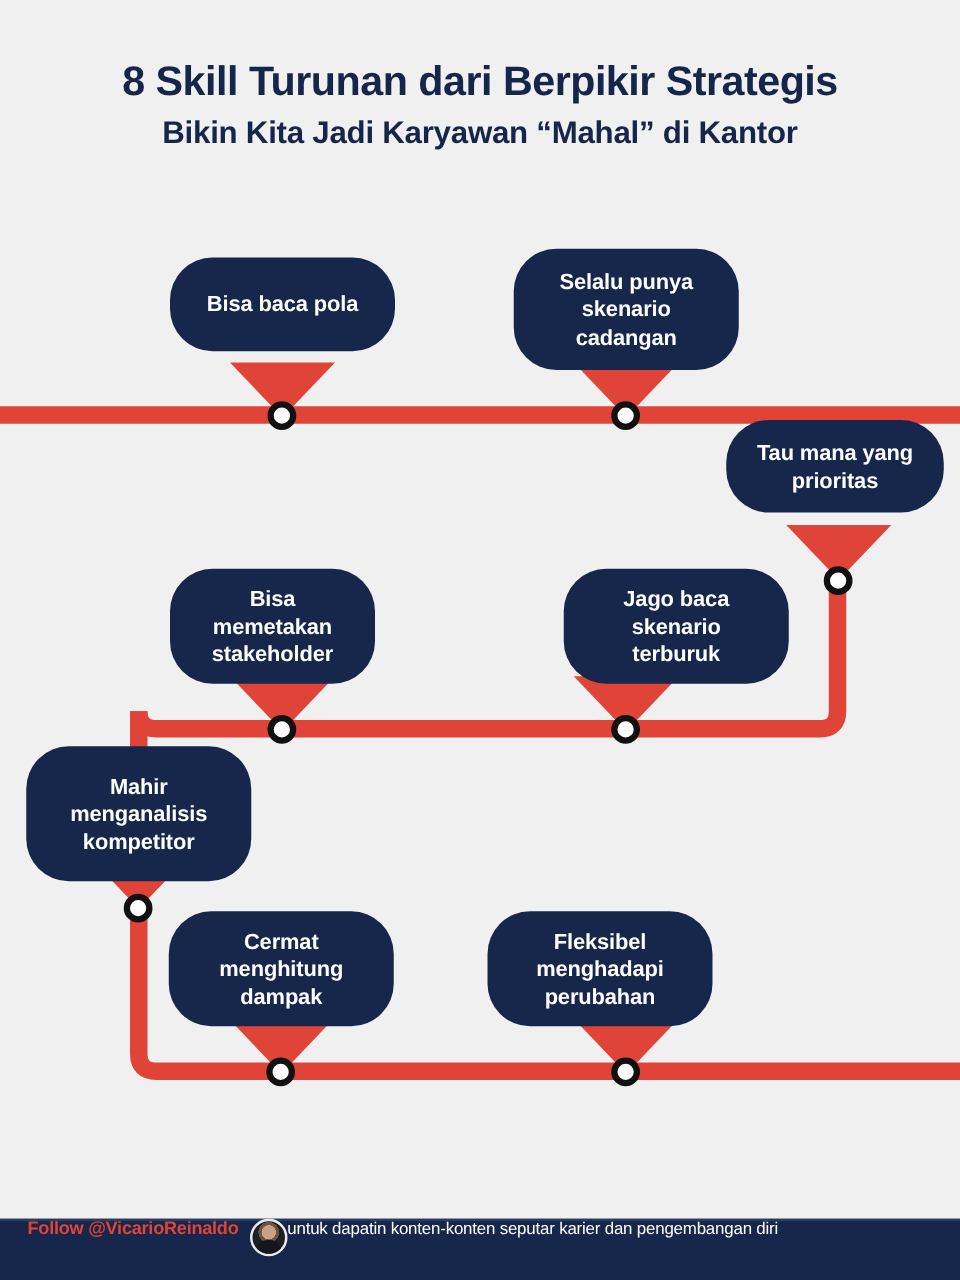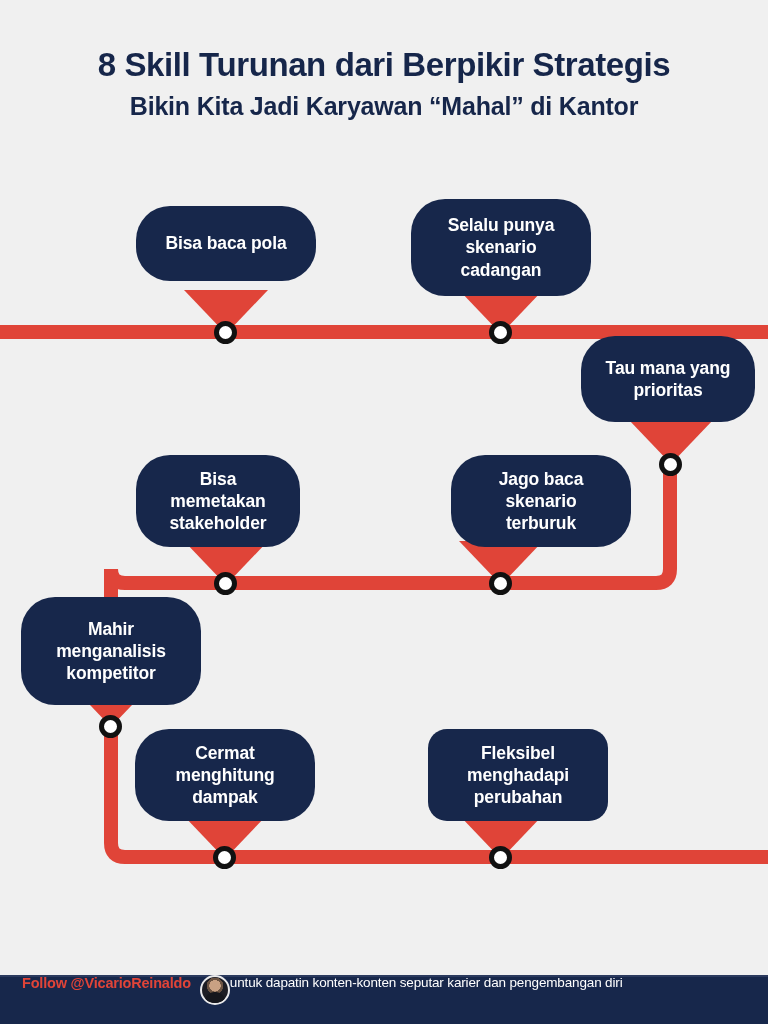--- a/index.html
+++ b/index.html
@@ -124,21 +124,21 @@
   </div>
 
   <div class="card" style="left:411px;top:199px;width:180px;height:97px;">
     <div>
       <span>Selalu punya</span>
       <span>skenario</span>
       <span>cadangan</span>
     </div>
   </div>
 
-  <div class="card" style="left:581px;top:336px;width:174px;height:86px;text-align:center;">
+  <div class="card" style="left:581px;top:336px;width:174px;height:74px;text-align:center;">
     <div>
       <span>Tau mana yang</span>
       <span>prioritas</span>
     </div>
   </div>
 
   <div class="card" style="left:136px;top:455px;width:164px;height:92px;">
     <div>
       <span>Bisa</span>
       <span>memetakan</span>
@@ -163,21 +163,21 @@
   </div>
 
   <div class="card" style="left:135px;top:729px;width:180px;height:92px;">
     <div>
       <span>Cermat</span>
       <span>menghitung</span>
       <span>dampak</span>
     </div>
   </div>
 
-  <div class="card" style="left:428px;top:729px;width:180px;height:92px;border-radius:19px;">
+  <div class="card" style="left:390px;top:729px;width:180px;height:92px;">
     <div>
       <span>Fleksibel</span>
       <span>menghadapi</span>
       <span>perubahan</span>
     </div>
   </div>
 
   <div class="node" style="left:214px;top:321px;"></div>
   <div class="node" style="left:489px;top:321px;"></div>
   <div class="node" style="left:659px;top:453px;"></div>

